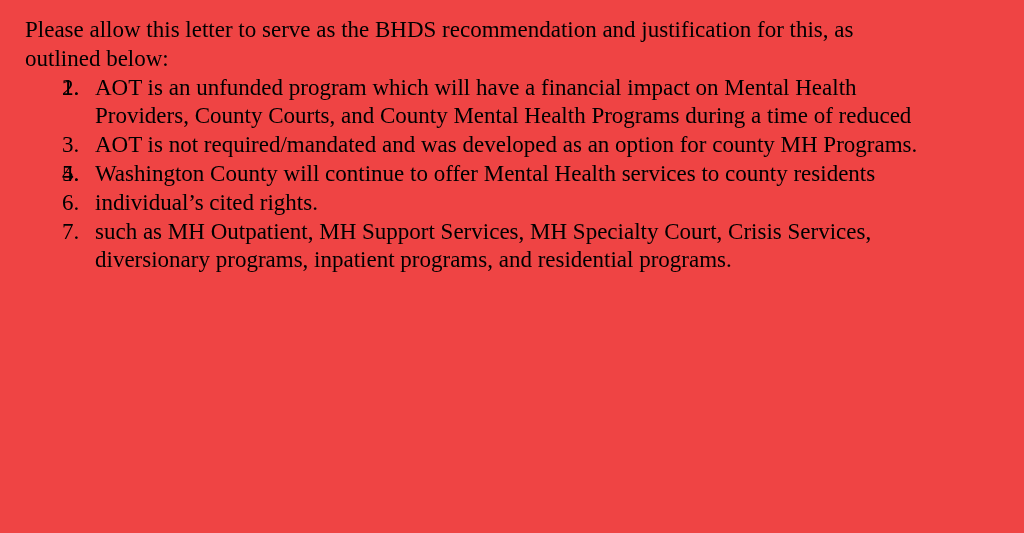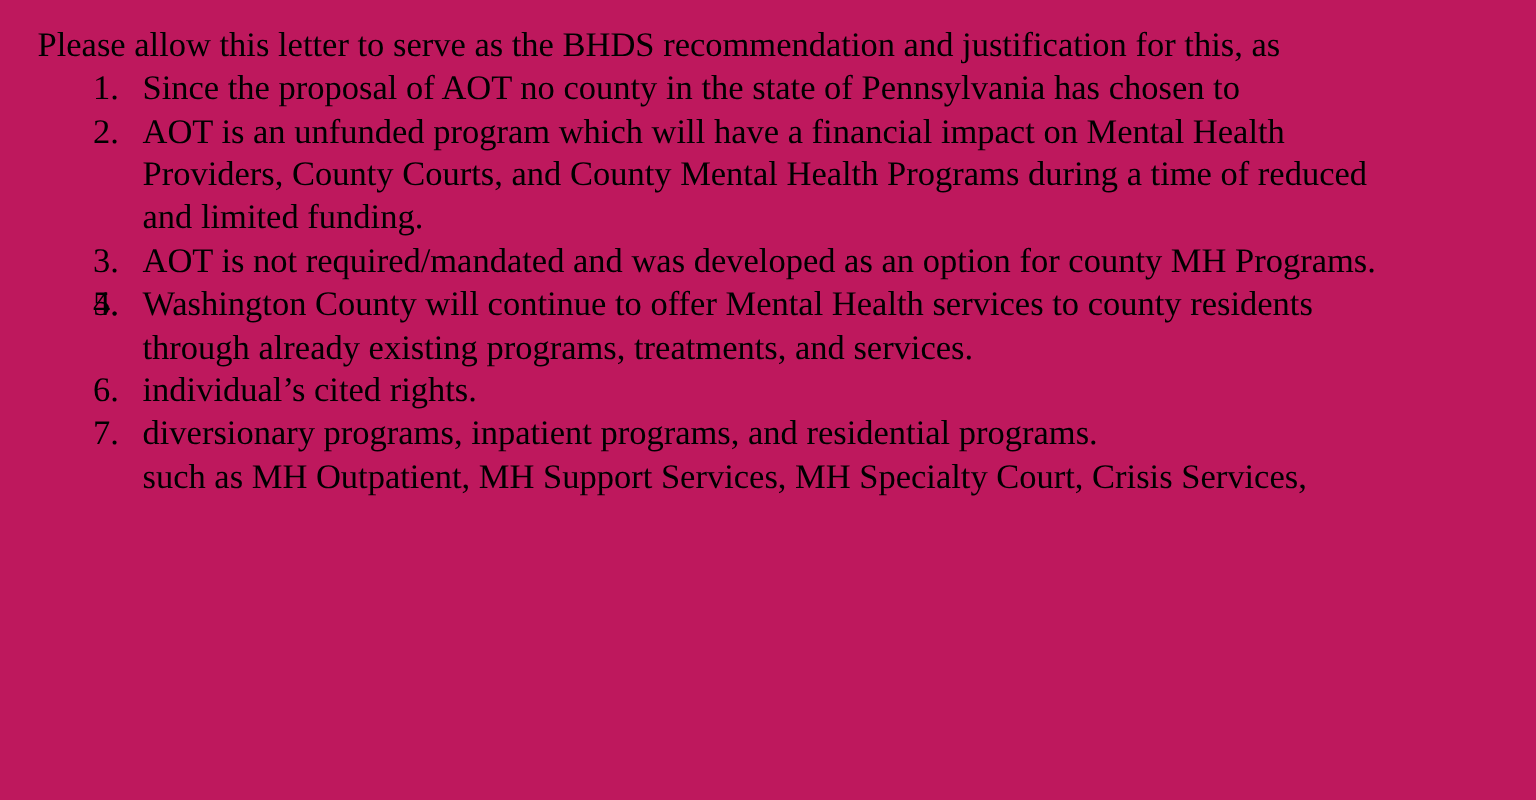--- a/index.html
+++ b/index.html
@@ -5,21 +5,21 @@
   html, body {
     margin: 0;
     padding: 0;
     background: #ffffff;
   }
   .page {
     position: relative;
     width: 1024px;
     height: 533px;
     box-sizing: border-box;
-    background: #be185d;
+    background: #ef4444;
     color: #000000;
     font-family: "Liberation Serif", "DejaVu Serif", serif;
     font-size: 23px;
     line-height: 28.8px;
     padding: 16px 20px 0 25px;
     overflow: hidden;
   }
   .line {
     white-space: nowrap;
   }
@@ -33,71 +33,69 @@
     top: 0;
   }
 </style>
 </head>
 <body>
 
 <div class="page">
 
   <div class="para">
     <div class="line">Please allow this letter to serve as the BHDS recommendation and justification for this, as</div>
+    <div class="line">outlined below:</div>
   </div>
 
   <div class="list">
 
     <div class="item">
       <div class="line item-line">
         <span class="marker">1.</span>
-        <span>Since the proposal of AOT no county in the state of Pennsylvania has chosen to</span>
       </div>
     </div>
 
     <div class="item">
       <div class="line item-line">
         <span class="marker">2.</span>
         <span>AOT is an unfunded program which will have a financial impact on Mental Health</span>
       </div>
       <div class="line item-line">Providers, County Courts, and County Mental Health Programs during a time of reduced</div>
-      <div class="line item-line">and limited funding.</div>
     </div>
 
     <div class="item">
       <div class="line item-line">
         <span class="marker">3.</span>
         <span>AOT is not required/mandated and was developed as an option for county MH Programs.</span>
       </div>
     </div>
 
     <div class="item">
       <div class="line item-line">
         <span class="marker">4.</span>
       </div>
     </div>
 
     <div class="item">
       <div class="line item-line">
         <span class="marker">5.</span>
         <span>Washington County will continue to offer Mental Health services to county residents</span>
       </div>
-      <div class="line item-line">through already existing programs, treatments, and services.</div>
     </div>
 
     <div class="item">
       <div class="line item-line">
         <span class="marker">6.</span>
       </div>
       <div class="line item-line">individual’s cited rights.</div>
     </div>
 
     <div class="item">
       <div class="line item-line">
         <span class="marker">7.</span>
       </div>
+      <div class="line item-line">such as MH Outpatient, MH Support Services, MH Specialty Court, Crisis Services,</div>
       <div class="line item-line">diversionary programs, inpatient programs, and residential programs.</div>
-      <div class="line item-line">such as MH Outpatient, MH Support Services, MH Specialty Court, Crisis Services,</div>
     </div>
 
   </div>
 
 </div>
 
 </body></html>

